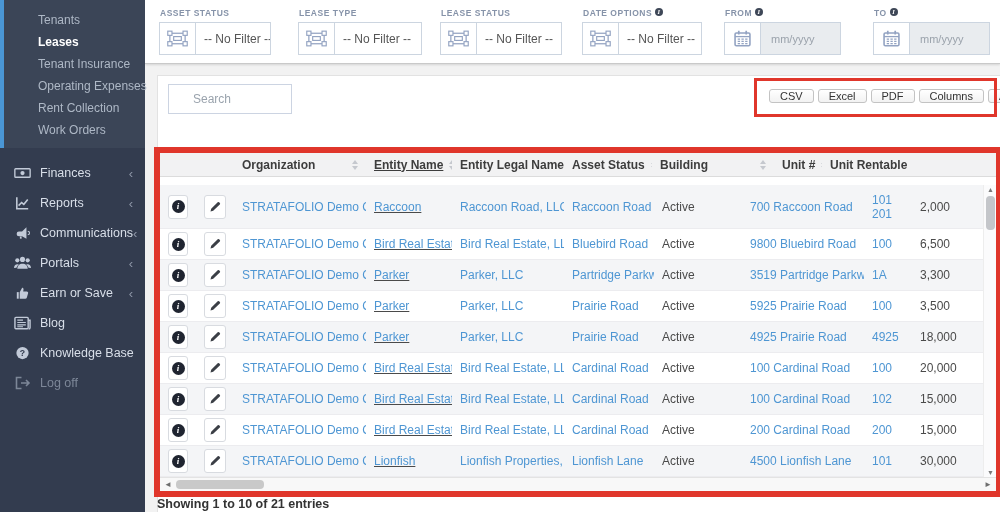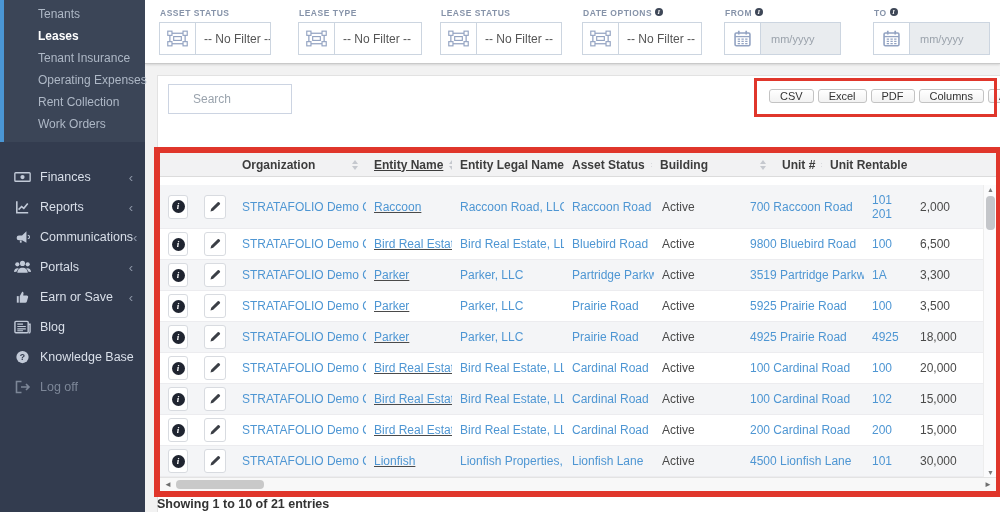--- a/index.html
+++ b/index.html
@@ -1,24 +1,24 @@
 <!DOCTYPE html>
 <html><head>
 <meta charset="utf-8">
 <style>
   * { margin:0; padding:0; box-sizing:border-box; }
   html,body { width:1000px; height:512px; overflow:hidden; }
   body { position:relative; font-family:"Liberation Sans", sans-serif; background:#f2f2f2; }
 
   
   .sidebar { position:absolute; left:0; top:0; width:145px; height:512px; background:#333c4f; z-index:2; }
-  .submenu { background:#3b4557; border-left:4px solid #4a96d5; padding:3px 0 7px; }
+  .submenu { background:#3b4557; border-left:4px solid #4a96d5; padding:9px 0 7px; }
   .sub-item { padding:4px 0 4px 34px; font-size:12px; color:#aeb8c6; cursor:pointer; white-space:nowrap; }
   .sub-item.active { color:#ffffff; font-weight:bold; }
-  .menu { margin-top:20px; }
+  .menu { margin-top:10px; }
   .menu-item { display:flex; align-items:center; height:30px; padding:0 12px 0 14px; font-size:12.5px; color:#d9dfe9; cursor:pointer; white-space:nowrap; }
   .menu-item .micon { width:17px; height:14px; margin-right:9px; display:inline-flex; align-items:center; color:#c2cad8; flex:none; }
   .menu-item .micon svg { width:100%; height:100%; }
   .menu-item .chev { margin-left:auto; color:#8e97a8; font-size:13px; line-height:1; }
   .menu-item.muted { color:#7d8798; }
   .menu-item.muted .micon { color:#7d8798; }
 
   
   .content { position:absolute; left:145px; top:0; right:0; bottom:0; background:#f2f2f2; }
 

